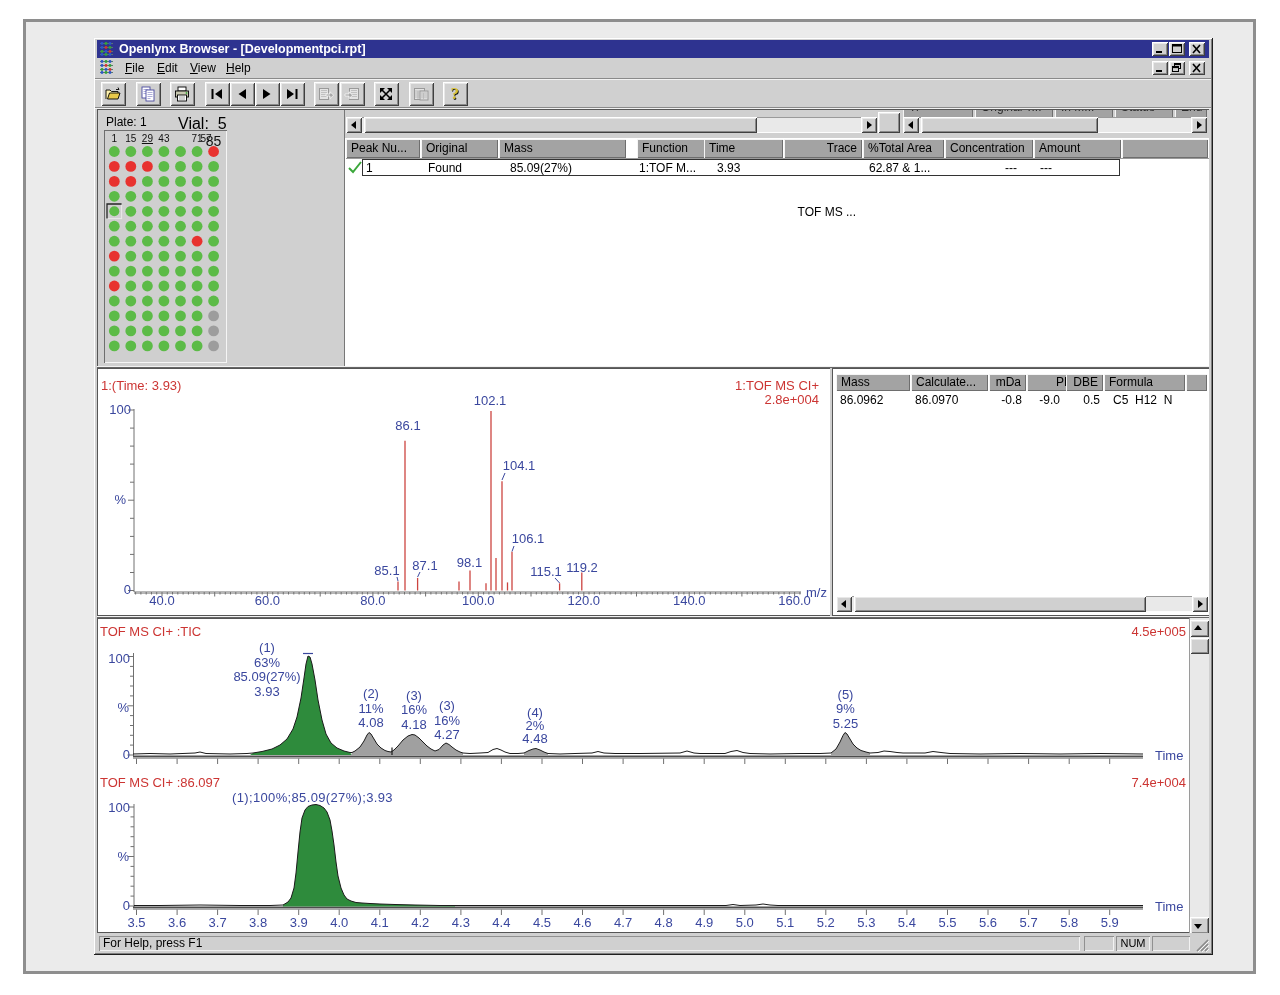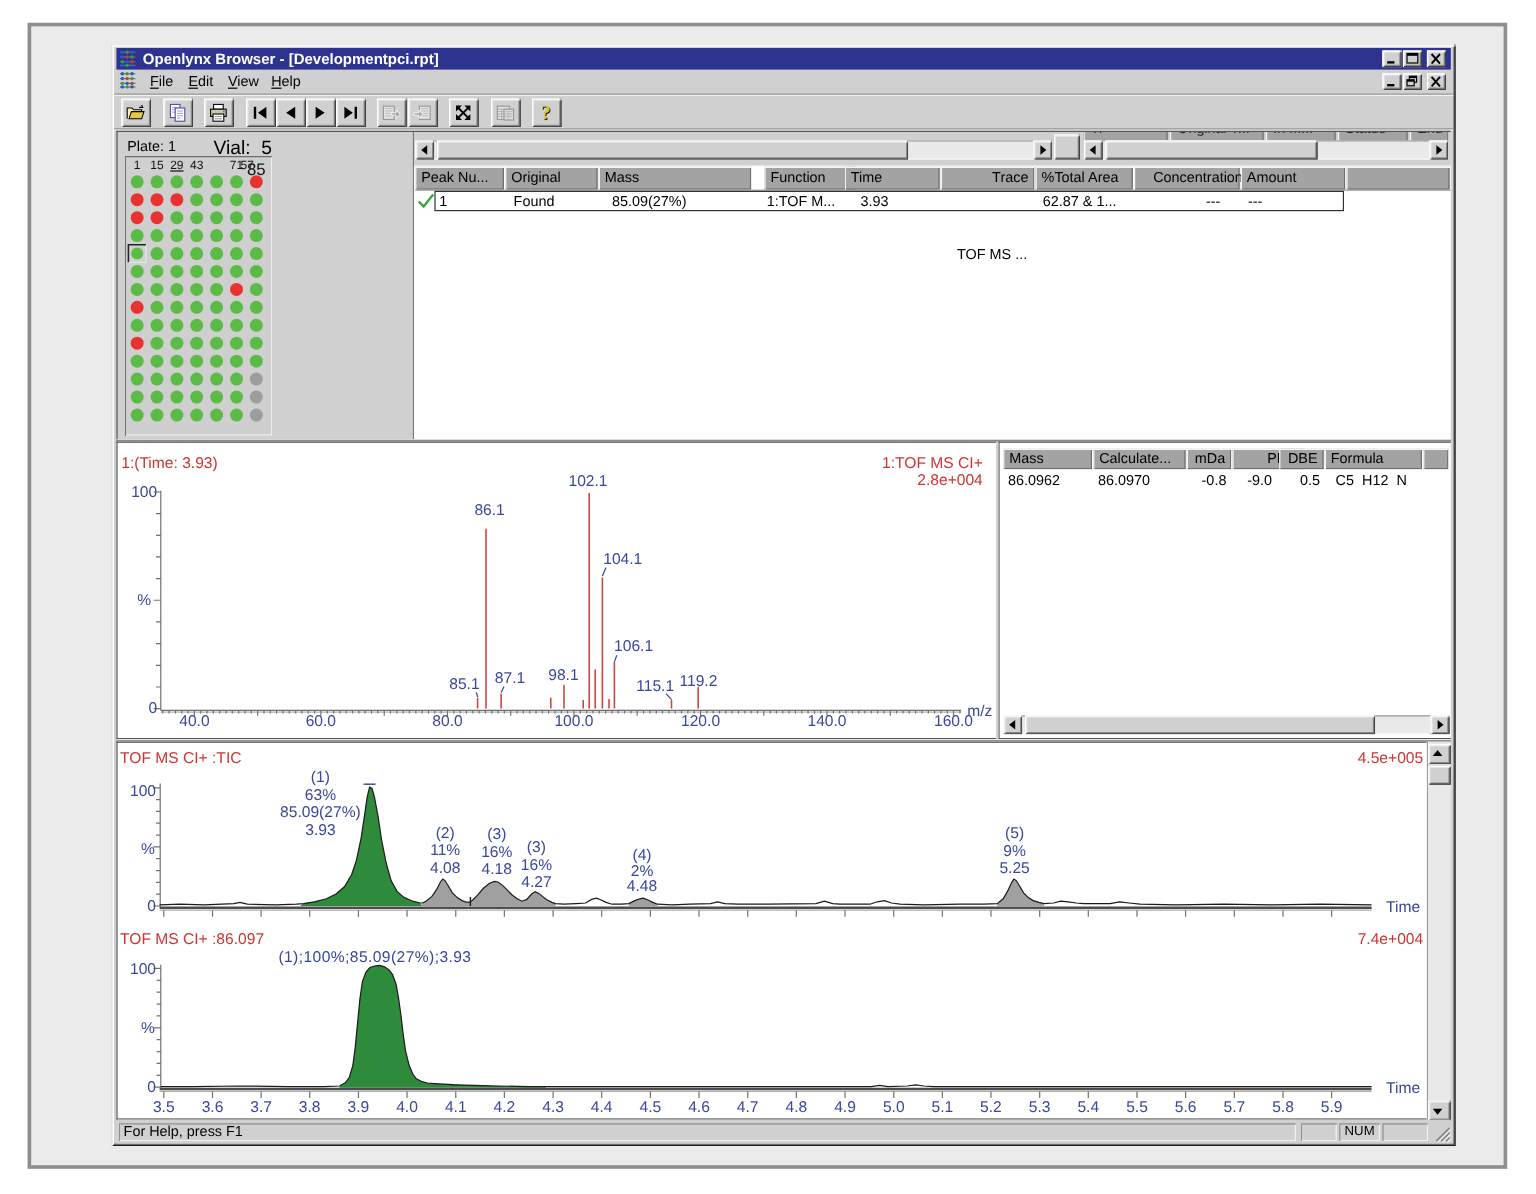--- a/index.html
+++ b/index.html
@@ -357,21 +357,21 @@
       </svg></div>
   </div>
 <div class="a" style="left:921px;top:117px;width:177px;height:16px;background:#D0D0D0;box-shadow:inset 1px 1px 0 #FFFFFF,inset -1px -1px 0 #404040,inset 2px 2px 0 #E8E8E8,inset -2px -2px 0 #8A8A8A;"></div>
 <div class="a raised t11" style="left:346px;top:139px;width:74px;height:19px;padding-left:5px;text-align:left;line-height:18px;">Peak Nu...</div>
 <div class="a raised t11" style="left:421px;top:139px;width:77px;height:19px;padding-left:5px;text-align:left;line-height:18px;">Original</div>
 <div class="a raised t11" style="left:499px;top:139px;width:127px;height:19px;padding-left:5px;text-align:left;line-height:18px;">Mass</div>
 <div class="a raised t11" style="left:627px;top:139px;width:76px;height:19px;padding-left:5px;text-align:left;line-height:18px;margin-left:10px;">Function</div>
 <div class="a raised t11" style="left:704px;top:139px;width:79px;height:19px;padding-left:5px;text-align:left;line-height:18px;">Time</div>
 <div class="a raised t11" style="left:784px;top:139px;width:78px;height:19px;padding-right:5px;text-align:right;line-height:18px;">Trace</div>
 <div class="a raised t11" style="left:863px;top:139px;width:81px;height:19px;padding-left:5px;text-align:left;line-height:18px;">%Total Area</div>
-<div class="a raised t11" style="left:945px;top:139px;width:88px;height:19px;padding-left:16px;text-align:left;line-height:18px;">Concentration</div>
+<div class="a raised t11" style="left:945px;top:139px;width:88px;height:19px;padding-left:5px;text-align:left;line-height:18px;">Concentration</div>
 <div class="a raised t11" style="left:1034px;top:139px;width:87px;height:19px;padding-left:5px;text-align:left;line-height:18px;">Amount</div>
 <div class="a raised t11" style="left:1122px;top:139px;width:86px;height:19px;padding-left:5px;text-align:left;line-height:18px;"></div>
 <div class="a" style="left:346px;top:158px;width:863px;height:1px;background:#9a9a9a;"></div>
 <div class="a" style="left:348px;top:161px;width:14px;height:14px;"><svg width="14" height="14" viewBox="0 0 14 14">
       <path d="M1 7 L5 11 L13 1" fill="none" stroke="#3AA73A" stroke-width="2"></path>
     </svg></div>
 <div class="a" style="left:362px;top:159px;width:758px;height:17px;border:1px solid #333;"></div>
 <div class="a t11" style="left:366px;top:160px;">1</div>
 <div class="a t11" style="left:428px;top:160px;">Found</div>
 <div class="a t11" style="left:510px;top:160px;">85.09(27%)</div>

